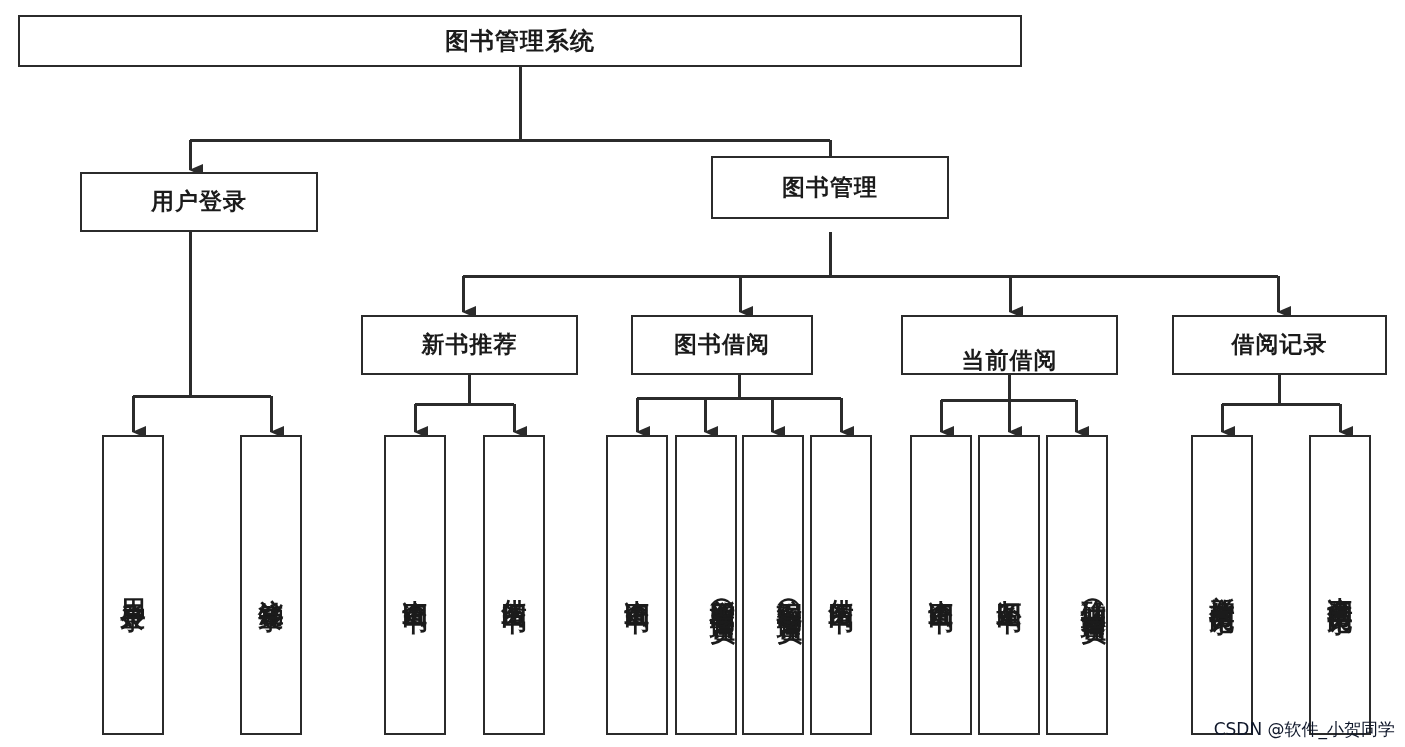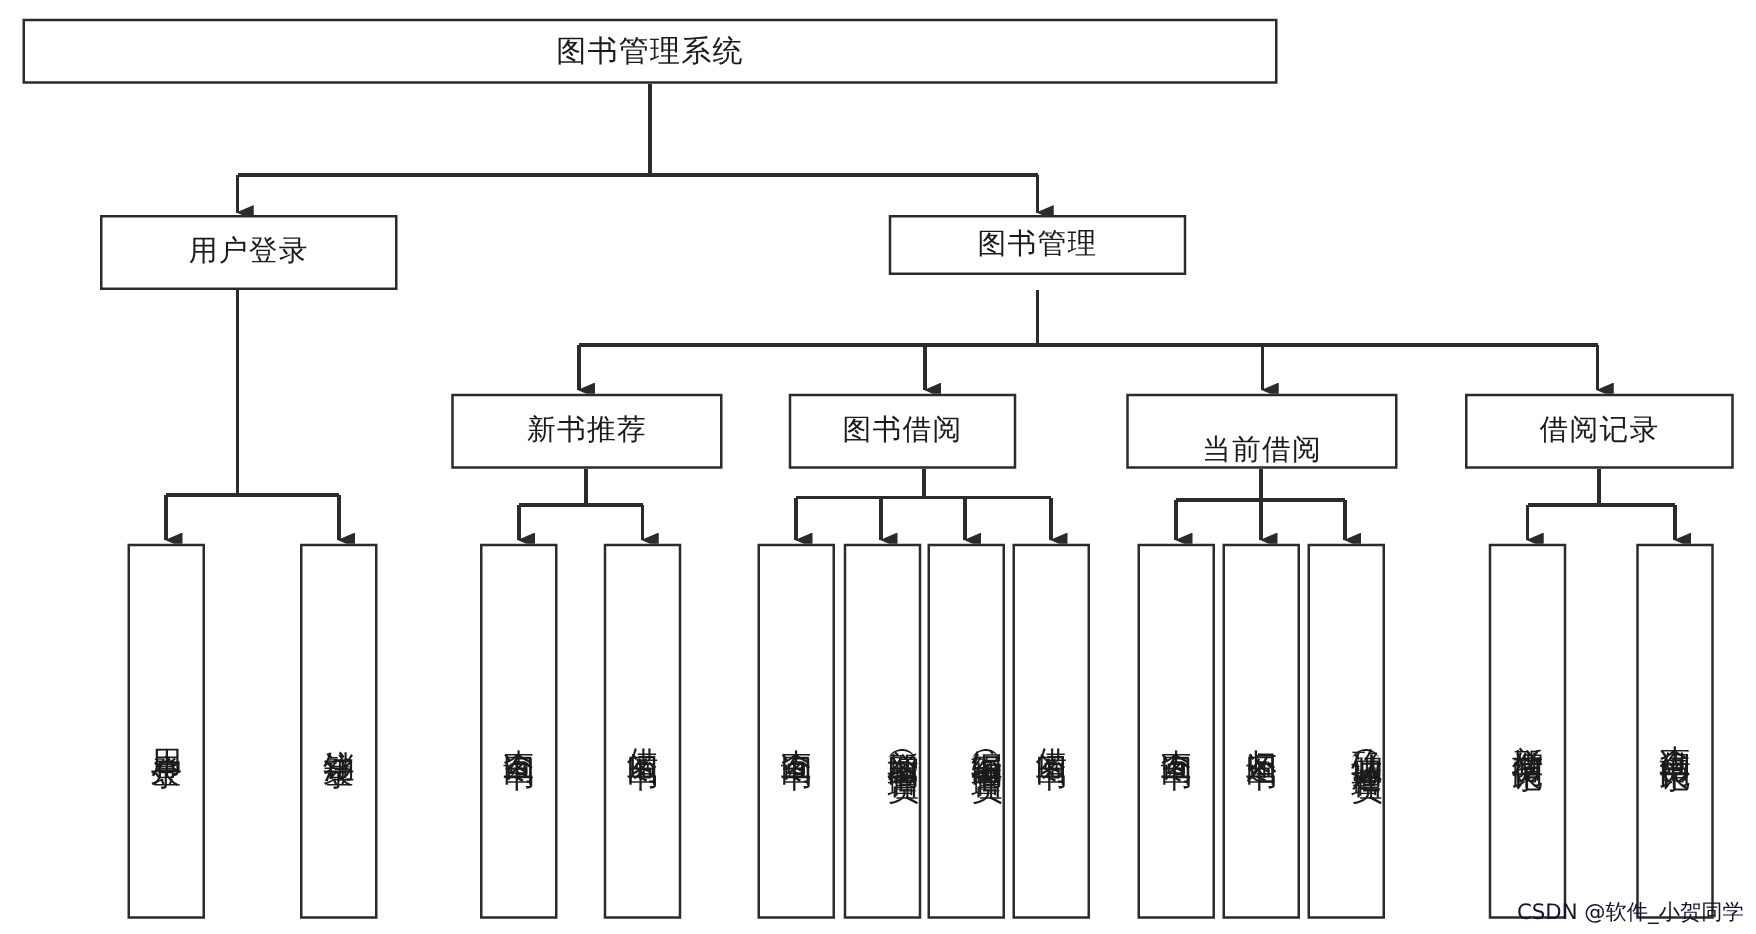--- a/index.html
+++ b/index.html
@@ -16,20 +16,21 @@
   .node{
     position:absolute;
     box-sizing:border-box;
     border:2px solid #2b2b2b;
     background:#ffffff;
     display:flex;
     align-items:center;
     justify-content:center;
     color:#1b1b1b;
     z-index:2;
+    font-weight:bold;
   }
   .node-h{
     font-size:23px;
     line-height:1.1;
     letter-spacing:1px;
   }
   .node-root{ font-size:24px; }
   .node-v{
     writing-mode:vertical-rl;
     text-orientation:upright;
@@ -110,21 +111,21 @@
   </g>
 </svg>
 
 <div class="node node-h node-root" style="left:18px;top:15px;width:1004px;height:52px;">
   <span>图书管理系统</span>
 </div>
 
 <div class="node node-h" style="left:80px;top:172px;width:238px;height:60px;">
   <span>用户登录</span>
 </div>
-<div class="node node-h" style="left:711px;top:172px;width:238px;height:48px;">
+<div class="node node-h" style="left:711px;top:156px;width:238px;height:63px;">
   <span>图书管理</span>
 </div>
 
 <div class="node node-h" style="left:361px;top:315px;width:217px;height:60px;">
   <span>新书推荐</span>
 </div>
 <div class="node node-h" style="left:631px;top:315px;width:182px;height:60px;">
   <span>图书借阅</span>
 </div>
 <div class="node node-h" style="left:901px;top:315px;width:217px;height:60px;align-items:flex-end;">

